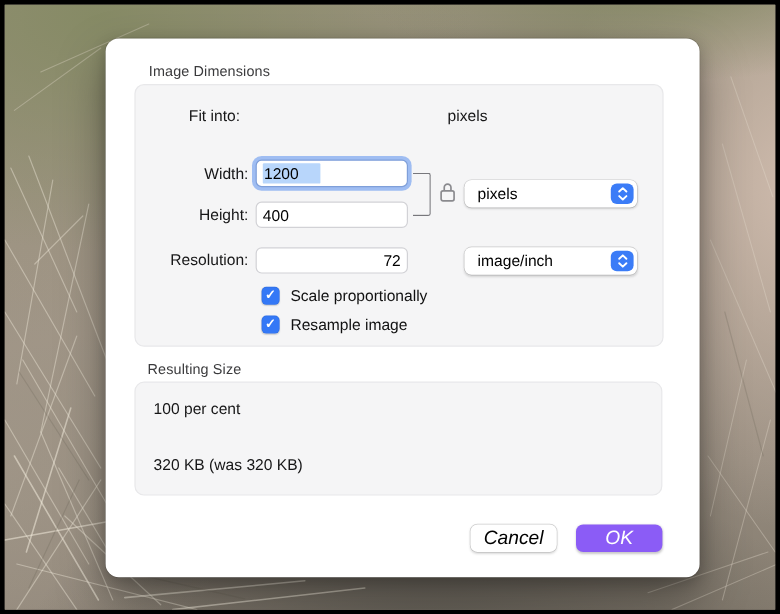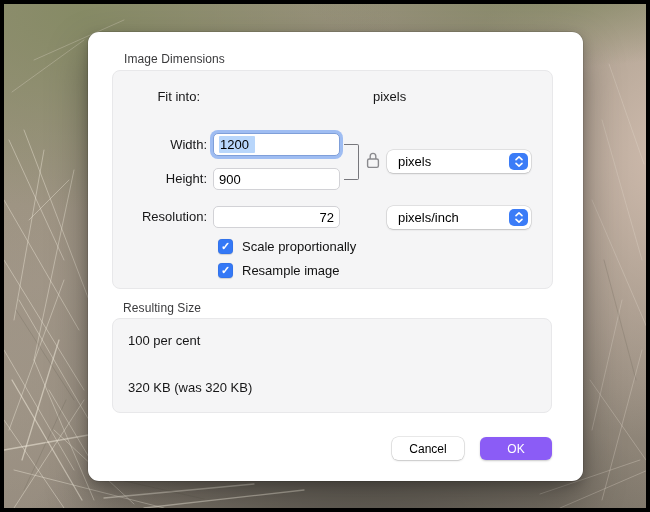--- a/index.html
+++ b/index.html
@@ -59,21 +59,21 @@
     position:absolute; height:22px; background:#fff;
     border:1px solid #d2d2d6; border-radius:5px;
     display:flex; align-items:center; padding:0 5px;
     font-size:13px; color:#000;
   }
   .field.focused {
     height:23px;
     border:1px solid #7f9fd9;
     box-shadow: 0 0 0 3px rgba(130,170,240,0.75);
   }
-  .field-text.selected { background:#b8d6fb; padding:1px 6px 1px 1px; border-radius:1px;text-align:right; }
+  .field-text.selected { background:#b8d6fb; padding:1px 18px 1px 1px; border-radius:1px;text-align:right; }
 
   
   .bracket {
     position:absolute; border:1.5px solid #77777c; border-left:none;
     border-top-right-radius:2px; border-bottom-right-radius:2px;
   }
   .lock { position:absolute; }
 
   
   .cb-row { position:absolute; display:flex; align-items:center; gap:9px; font-size:13px; color:#111; }
@@ -82,22 +82,23 @@
     display:flex; align-items:center; justify-content:center;
     box-shadow: inset 0 0 0 0.5px rgba(0,0,0,0.08), 0 0.5px 1px rgba(0,0,0,0.15);
   }
   .check { color:#fff; font-size:11px; font-weight:bold; line-height:1; }
 
   .info-text { position:absolute; font-size:13px; color:#161617; }
 
   
   .btn {
     position:absolute; width:72px; height:23px; border-radius:6px;
-    font-size:12px; display:flex; align-items:center; justify-content:center;
+    font-size:16px; display:flex; align-items:center; justify-content:center;
     cursor:default;
+    font-style:italic;
   }
   .btn-cancel { background:#fff; color:#000; box-shadow:0 0 0 0.5px rgba(0,0,0,0.17), 0 1px 2px rgba(0,0,0,0.15); }
   .btn-ok { background:#8b5cf6; color:#fff; box-shadow:0 1px 2px rgba(0,0,0,0.22); }
 </style>
 </head>
 <body>
 
 <div class="screen">
 
   <div class="photo">
@@ -175,29 +176,29 @@
       <span class="stepper">
         <svg width="10" height="13" viewBox="0 0 10 13">
           <path d="M2 4.6 L5 1.8 L8 4.6" stroke="#fff" stroke-width="1.6" fill="none" stroke-linecap="round" stroke-linejoin="round"></path>
           <path d="M2 8.4 L5 11.2 L8 8.4" stroke="#fff" stroke-width="1.6" fill="none" stroke-linecap="round" stroke-linejoin="round"></path>
         </svg>
       </span>
     </div>
 
     <div class="form-label" style="left:40px; top:139px; width:79px;">Height:</div>
     <div class="field" style="left:125px; top:136px; width:127px;">
-      <span class="field-text">900</span>
+      <span class="field-text">400</span>
     </div>
 
     <div class="form-label" style="left:40px; top:177px; width:79px;">Resolution:</div>
     <div class="field" style="left:125px; top:174px; width:127px;justify-content:flex-end;">
       <span class="field-text">72</span>
     </div>
     <div class="popup" style="left:299px; top:174px; width:144px;">
-      <span>pixels/inch</span>
+      <span>image/inch</span>
       <span class="stepper">
         <svg width="10" height="13" viewBox="0 0 10 13">
           <path d="M2 4.6 L5 1.8 L8 4.6" stroke="#fff" stroke-width="1.6" fill="none" stroke-linecap="round" stroke-linejoin="round"></path>
           <path d="M2 8.4 L5 11.2 L8 8.4" stroke="#fff" stroke-width="1.6" fill="none" stroke-linecap="round" stroke-linejoin="round"></path>
         </svg>
       </span>
     </div>
 
     <div class="cb-row" style="left:130px; top:207px;">
       <span class="checkbox">

